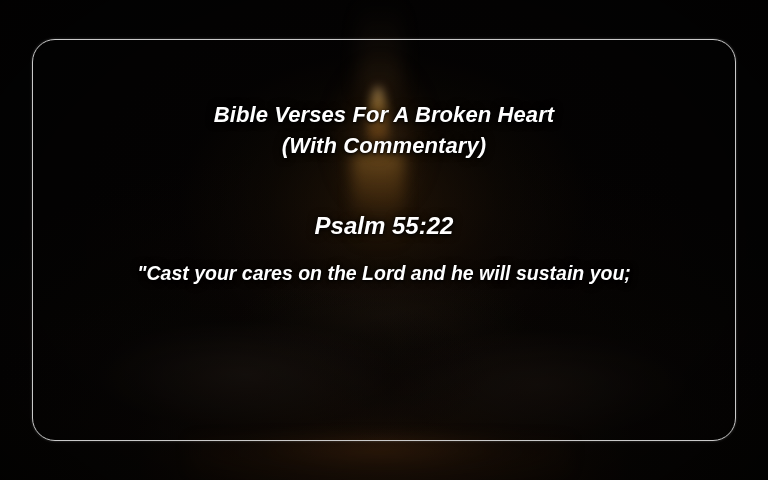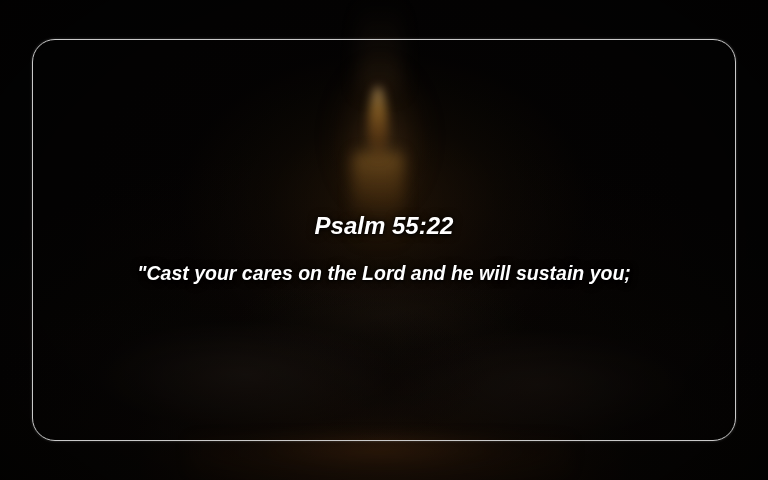--- a/index.html
+++ b/index.html
@@ -219,20 +219,24 @@
   <div id="bg-flame-halo"></div>
   <div id="bg-candle-body"></div>
   <div id="bg-flame"></div>
   <div id="bg-floor"></div>
   <div class="bg-layer" id="bg-vignette"></div>
 
   <div id="frame"></div>
 
   <div id="content">
 
+    <div id="title-block">
+      <div class="title-line shadowed">Bible Verses For A Broken Heart</div>
+      <div class="title-line shadowed">(With Commentary)</div>
+    </div>
 
     <div id="reference" class="shadowed">Psalm 55:22</div>
 
     <div id="verse-block">
       <div class="verse-line shadowed">"Cast your cares on the Lord and he will sustain you;</div>
     </div>
 
   </div>
 </div>
 

